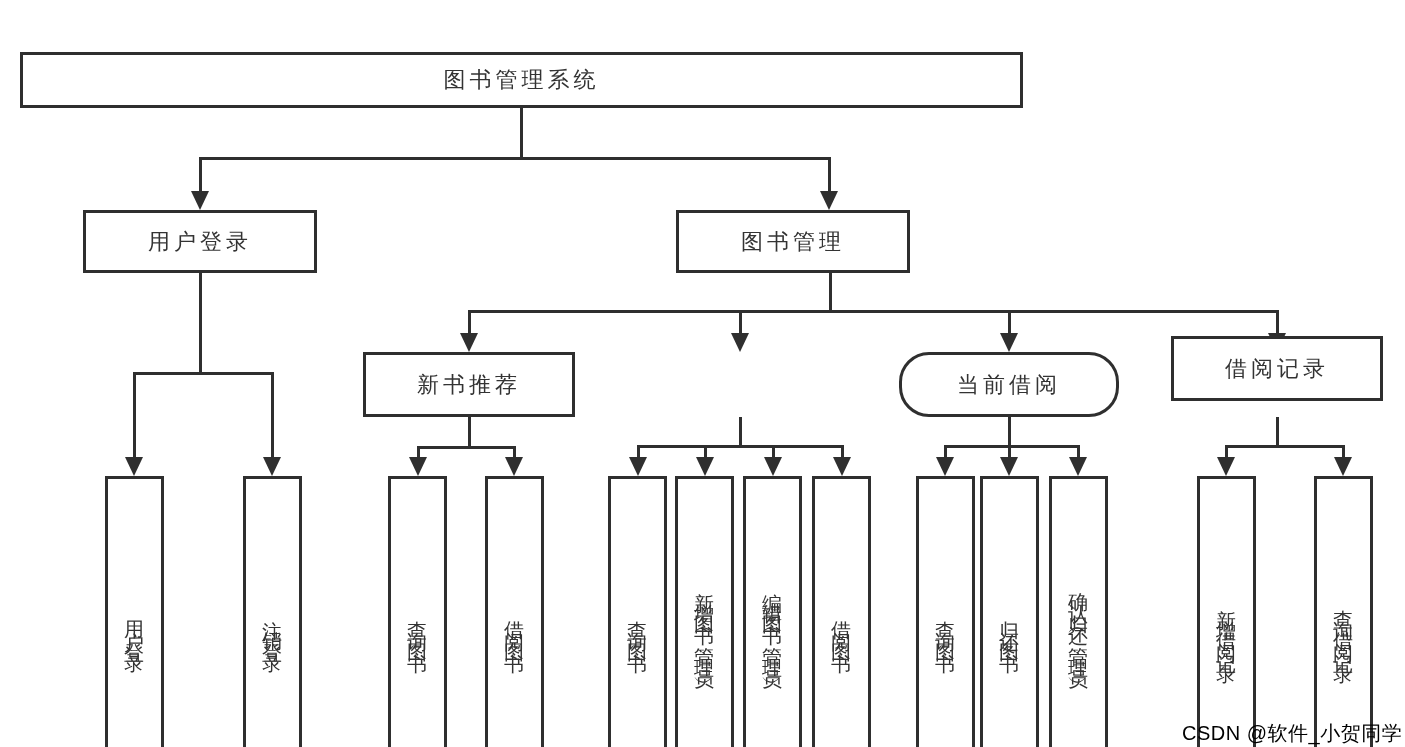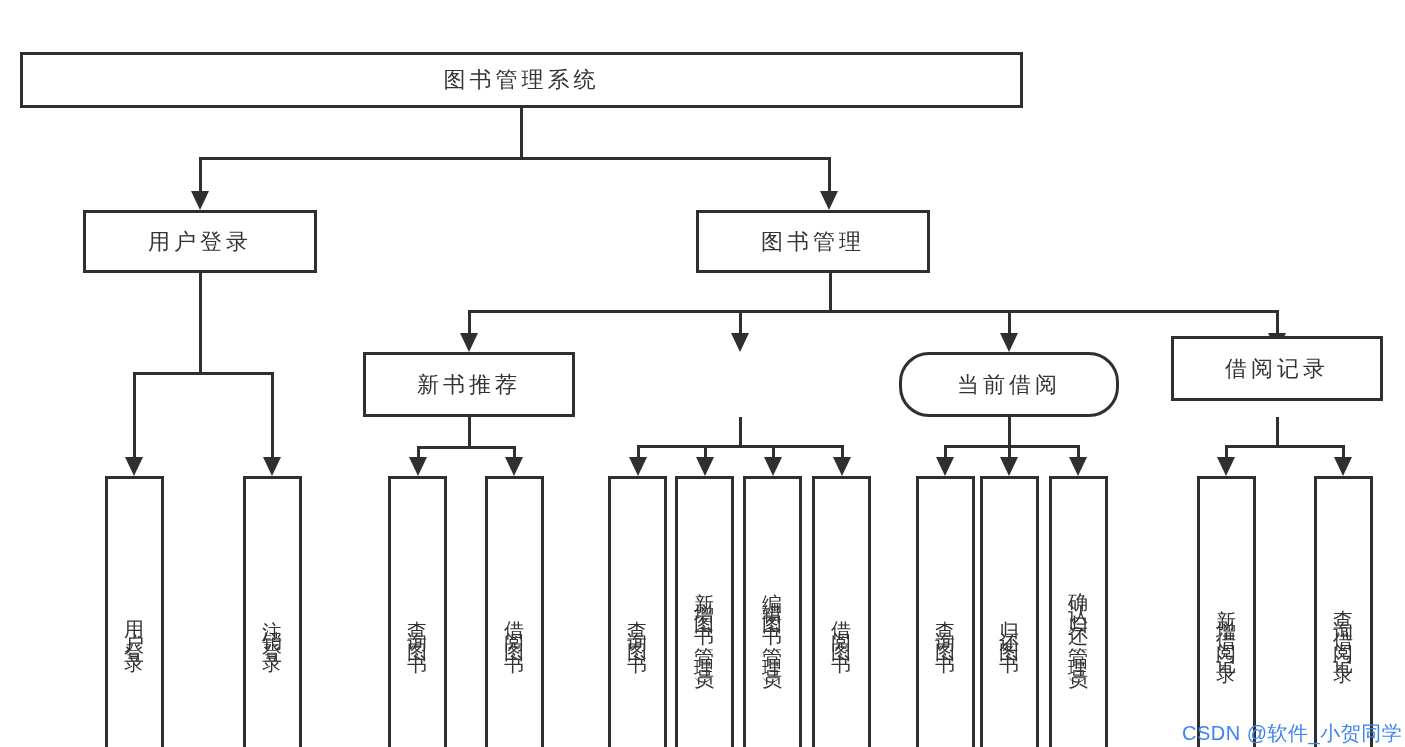--- a/index.html
+++ b/index.html
@@ -49,21 +49,21 @@
     border-right: 9px solid transparent;
     border-top: 19px solid #2f2f2f;
     z-index: 1;
   }
   .watermark {
     position: absolute;
     left: 1182px;
     top: 680px;
     font-size: 20px;
     letter-spacing: 0.5px;
-    color: #3b82f6;
+    color: #000000;
     z-index: 5;
     white-space: nowrap;
   }
 </style>
 </head>
 <body>
 
 <div class="canvas">
 
   <div class="vline" style="left:519.5px; top:68px; height:52px;"></div>
@@ -121,21 +121,21 @@
   <div class="vline" style="left:1275.5px; top:377px; height:30px;"></div>
   <div class="hline" style="left:1224.5px; top:404.5px; width:120px;"></div>
   <div class="vline" style="left:1224.5px; top:406px; height:13px;"></div>
   <div class="arrow" style="left:1217px; top:417px;"></div>
   <div class="vline" style="left:1341.5px; top:406px; height:13px;"></div>
   <div class="arrow" style="left:1334px; top:417px;"></div>
 
   <div class="box" style="left:20px; top:12px; width:1003px; height:56px;">图书管理系统</div>
 
   <div class="box" style="left:83px; top:170px; width:234px; height:63px;">用户登录</div>
-  <div class="box" style="left:696px; top:170px; width:234px; height:63px;">图书管理</div>
+  <div class="box" style="left:676px; top:170px; width:234px; height:63px;">图书管理</div>
 
   <div class="box" style="left:363px; top:312px; width:212px; height:65px;">新书推荐</div>
   <div class="box" style="left:899px; top:312px; width:220px; height:65px;border-radius:30px;">当前借阅</div>
   <div class="box" style="left:1171px; top:296px; width:212px; height:65px;">借阅记录</div>
 
   <div class="box vbox" style="left:105px;">
     <span class="vtext">用户登录</span>
   </div>
   <div class="box vbox" style="left:243px;">
     <span class="vtext">注销登录</span>

